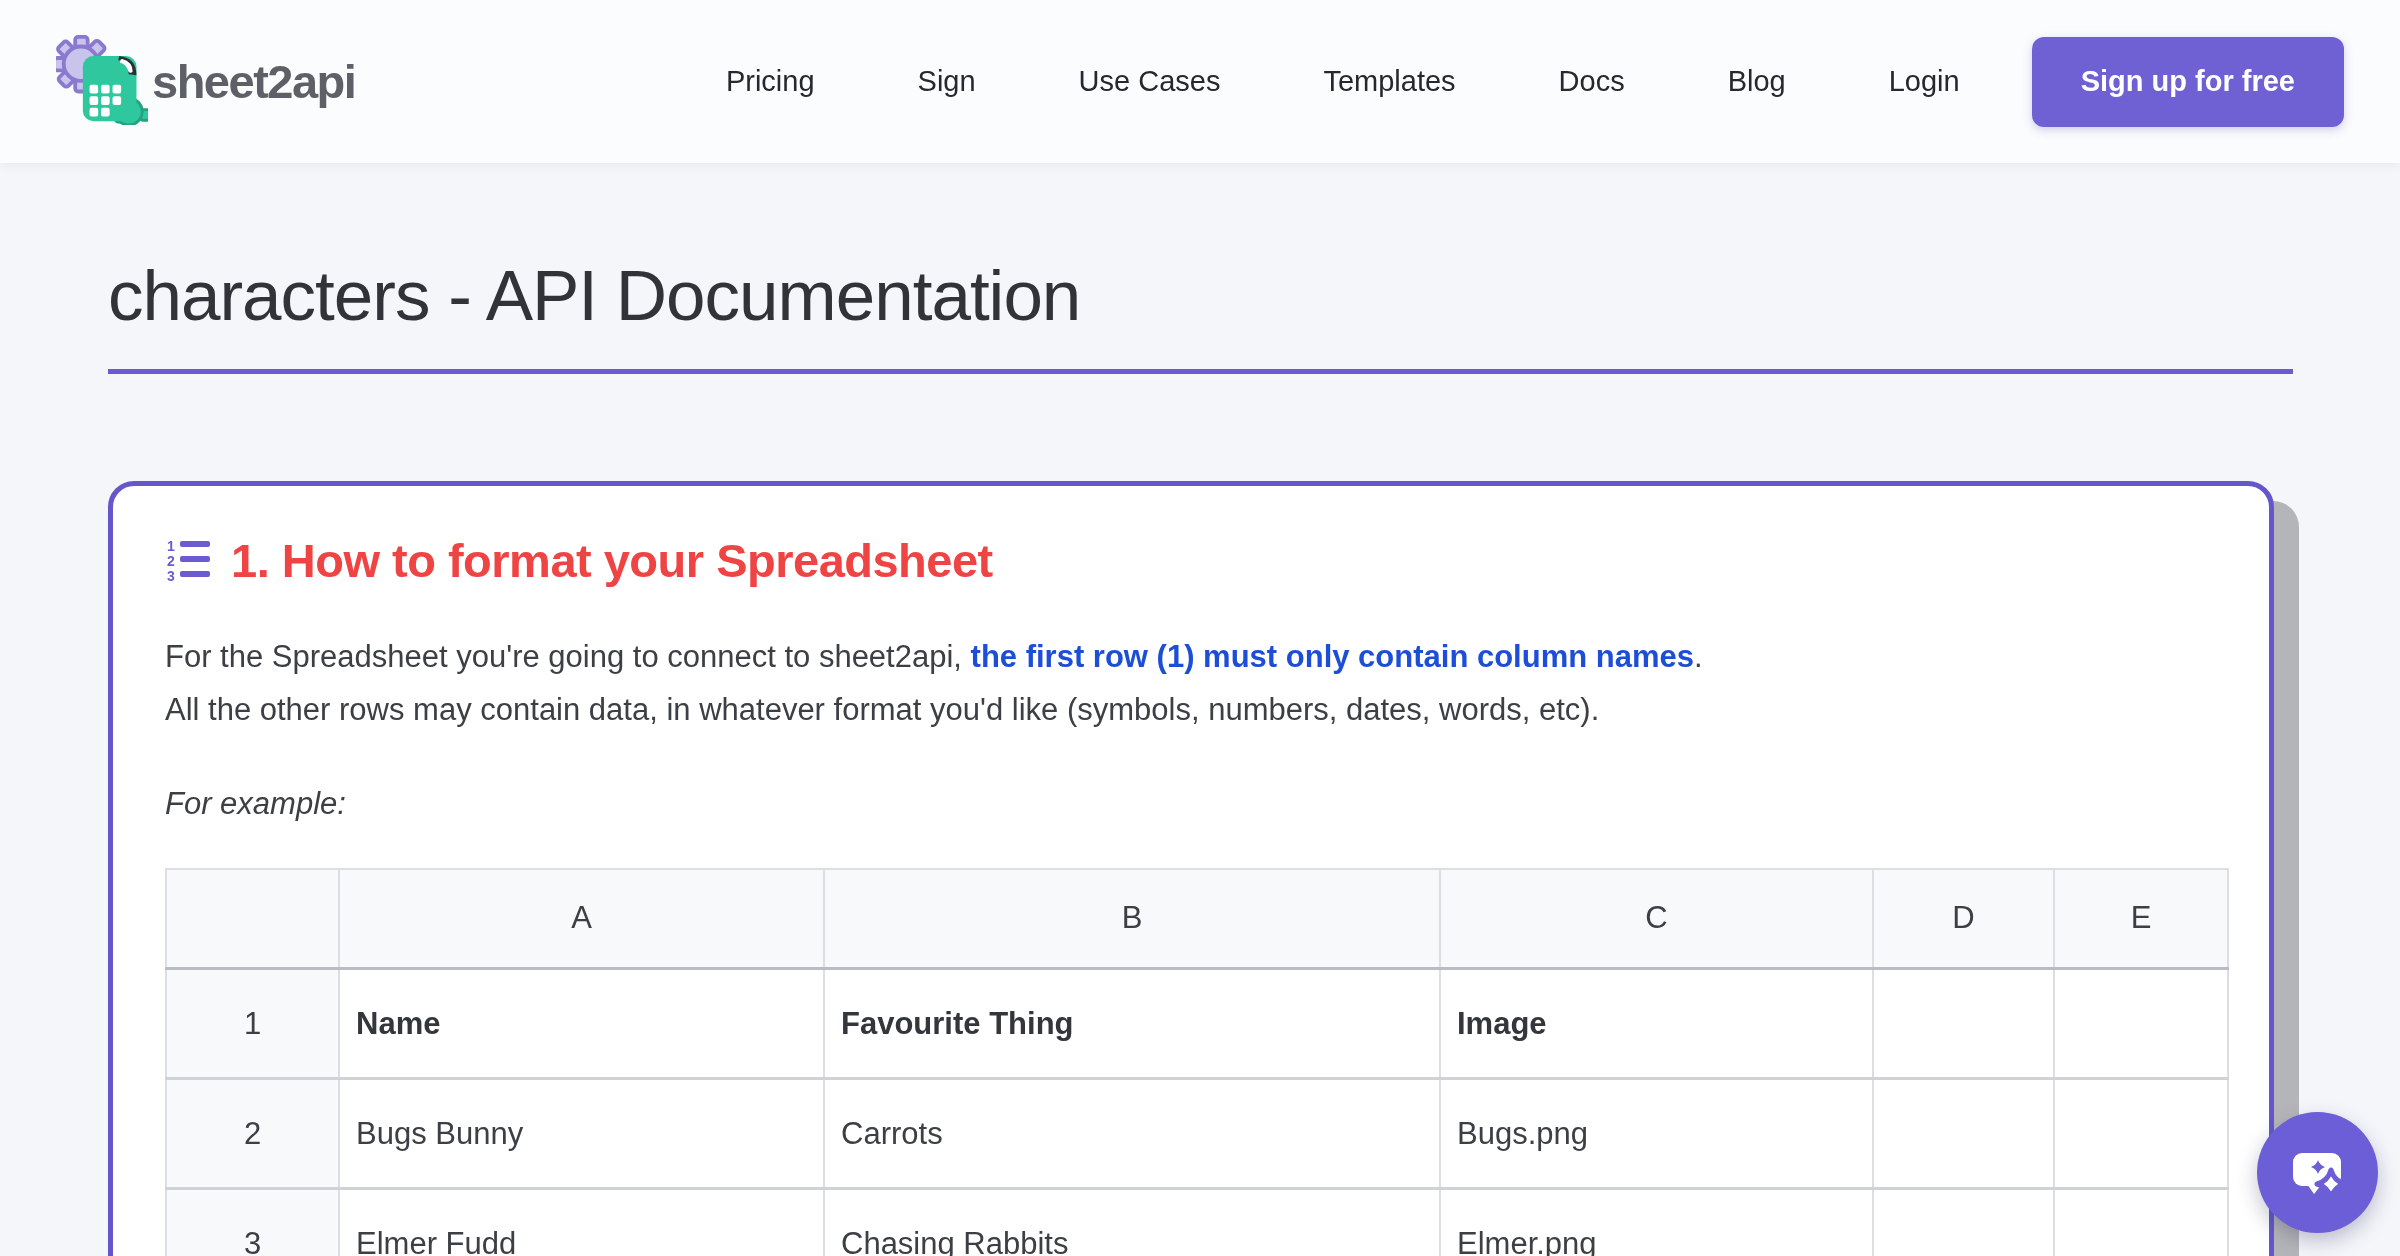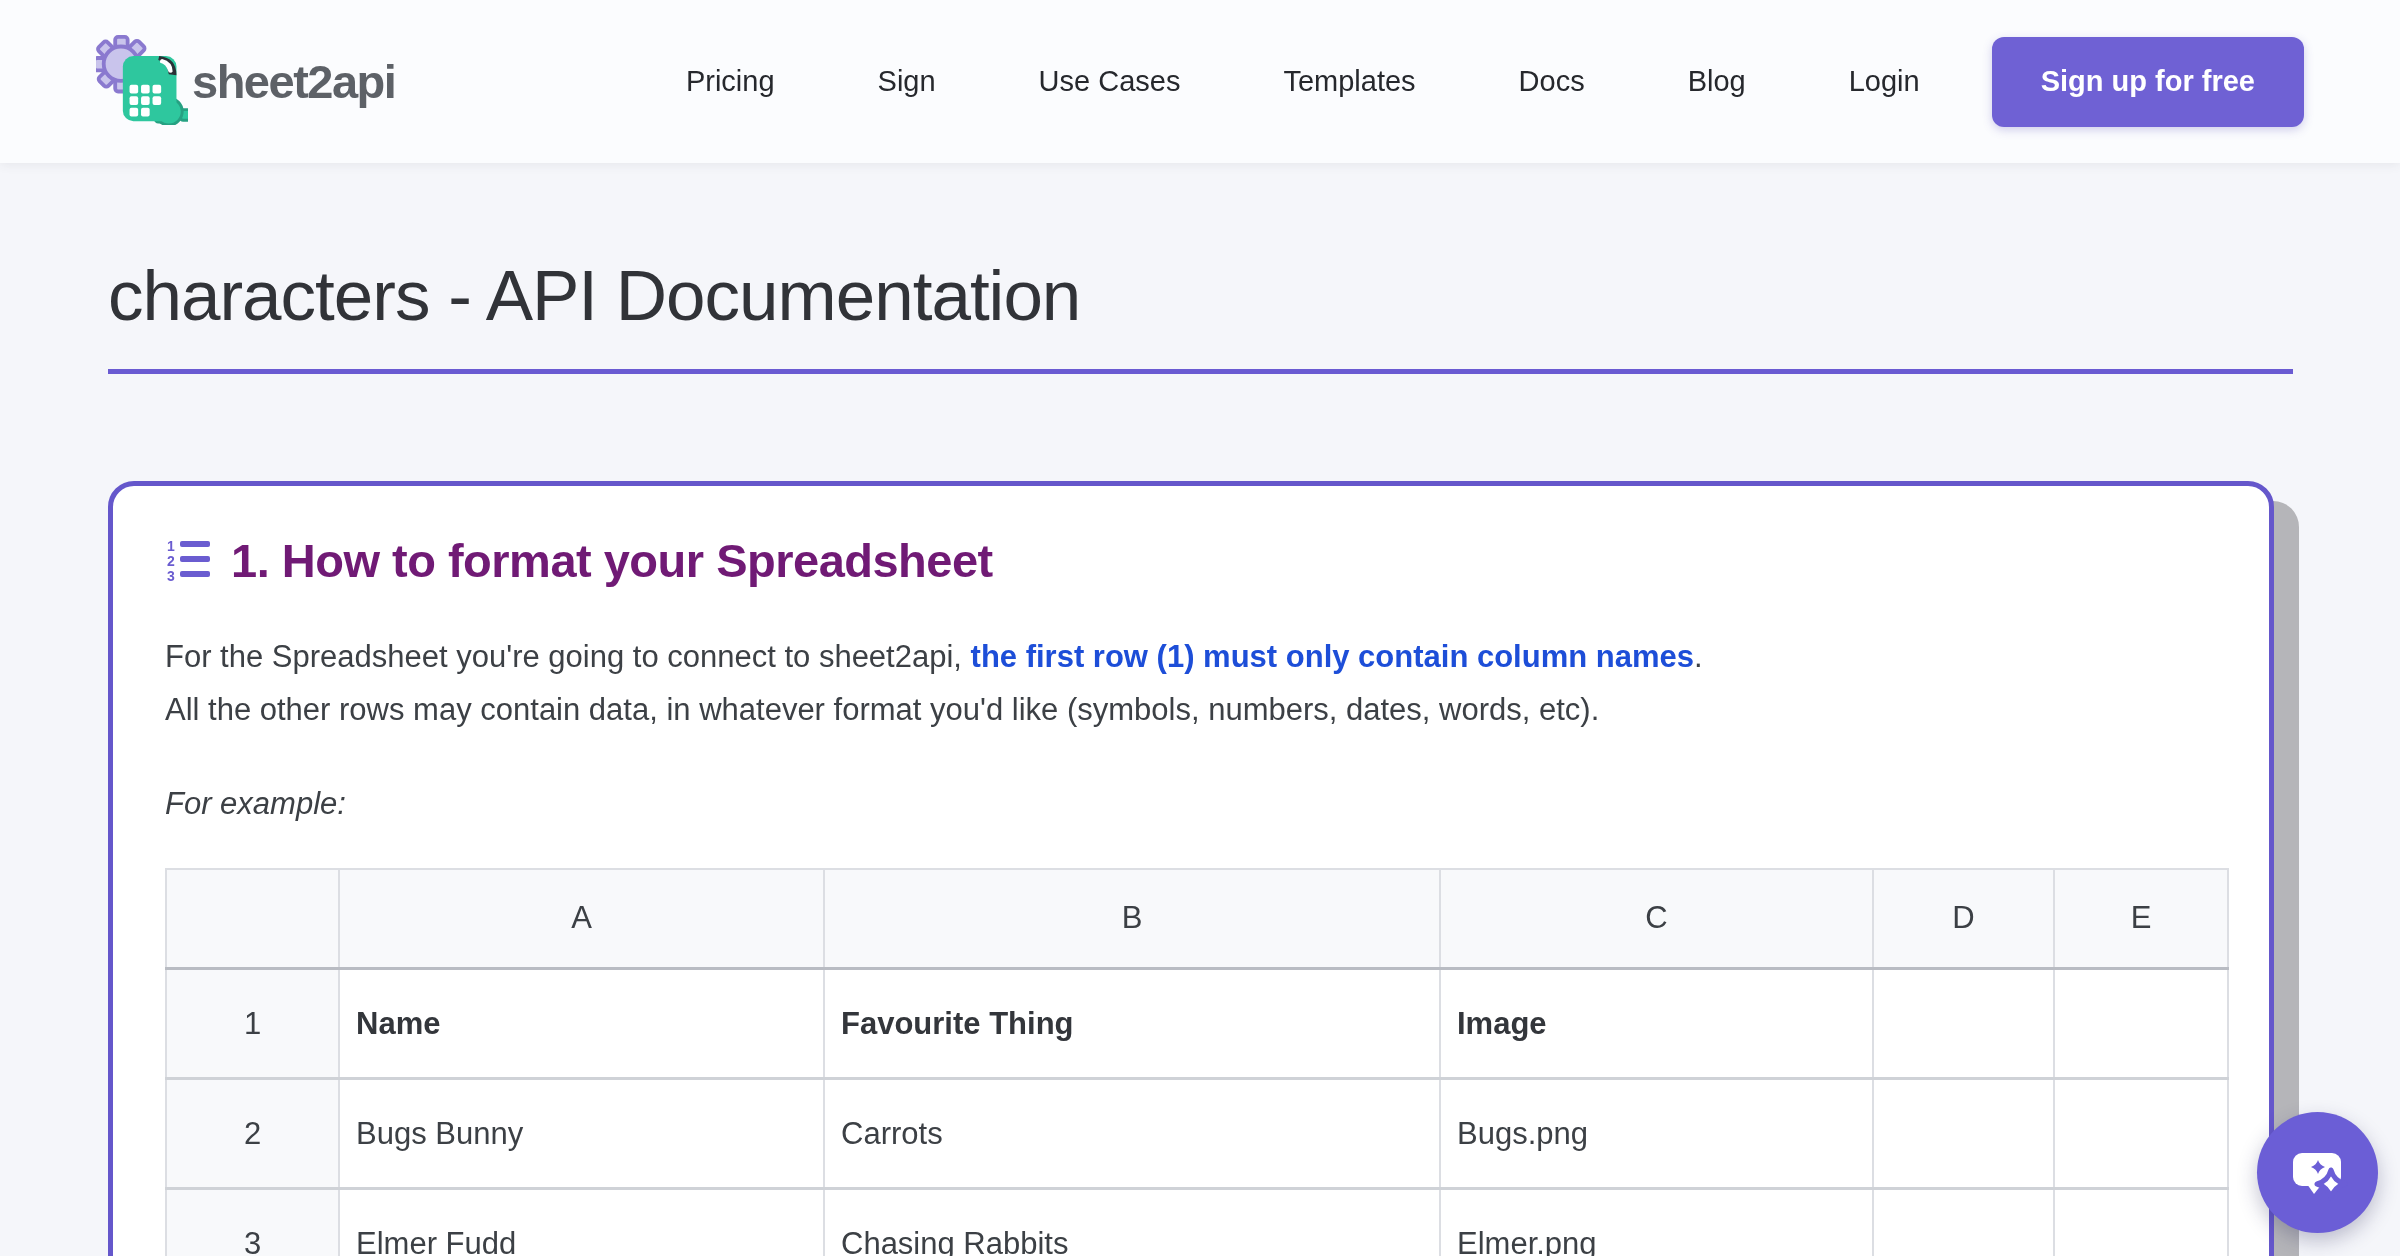--- a/index.html
+++ b/index.html
@@ -11,21 +11,21 @@
     color:#3c4045;
     position:relative;
   }
 
   
   .navbar {
     height:163px;
     background:#fbfcfe;
     display:flex;
     align-items:center;
-    padding:0 96px;
+    padding:0 56px;
     box-shadow:0 2px 10px rgba(60,64,80,0.08);
     position:relative;
     z-index:3;
   }
   .brand { display:flex; align-items:center; gap:4px; cursor:pointer; }
   .brand-text {
     font-size:47px;
     font-weight:bold;
     color:#5d6167;
     letter-spacing:-1.5px;
@@ -79,21 +79,21 @@
     border-radius:26px;
     box-shadow:25px 20px 0 0 #b5b5b9;
     padding:47px 52px 90px 52px;
     position:relative;
     z-index:1;
   }
   .section-heading { display:flex; align-items:center; gap:18px; }
   .section-heading .h2text {
     font-size:47px;
     font-weight:bold;
-    color:#701a75;
+    color:#ef4444;
     letter-spacing:-0.5px;
   }
   .ol-icon { flex:0 0 auto; display:inline-flex; }
 
   .intro {
     margin-top:42px;
     font-size:31px;
     line-height:53px;
     color:#3c4045;
   }

